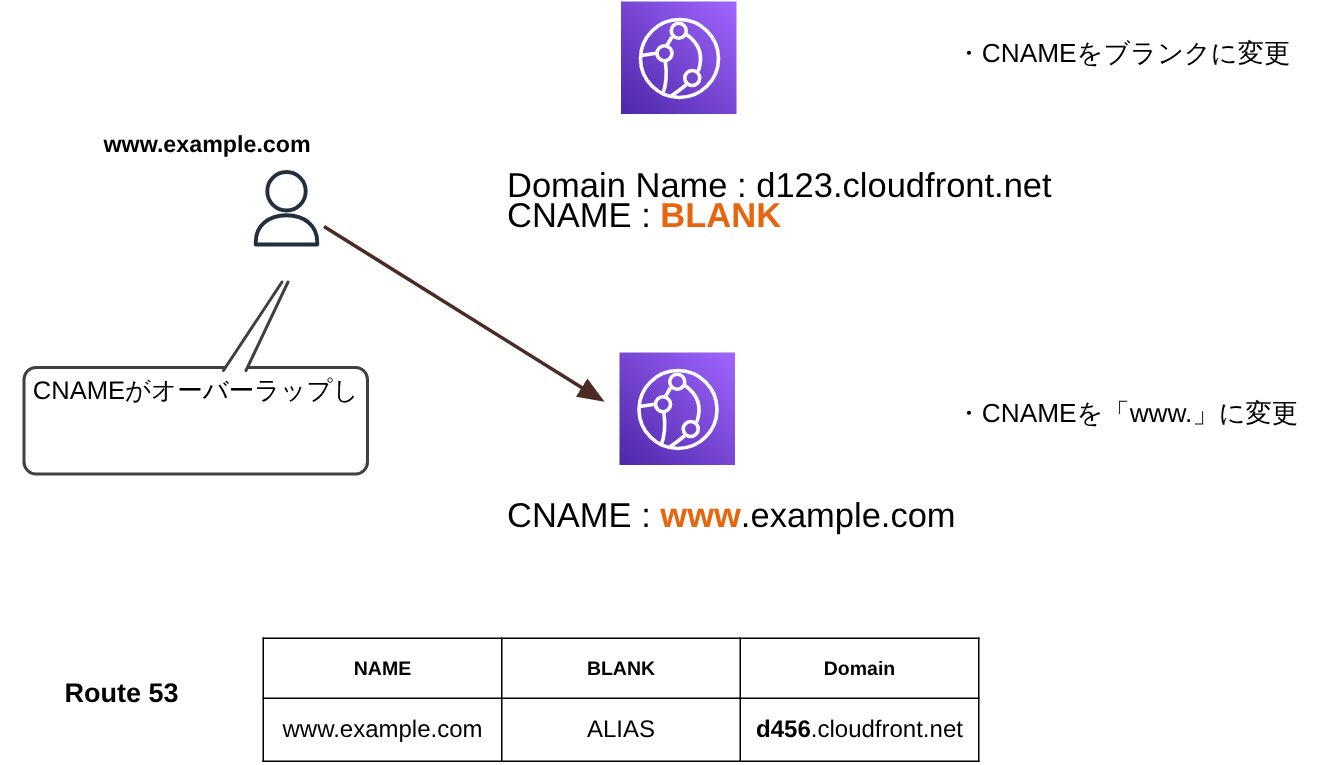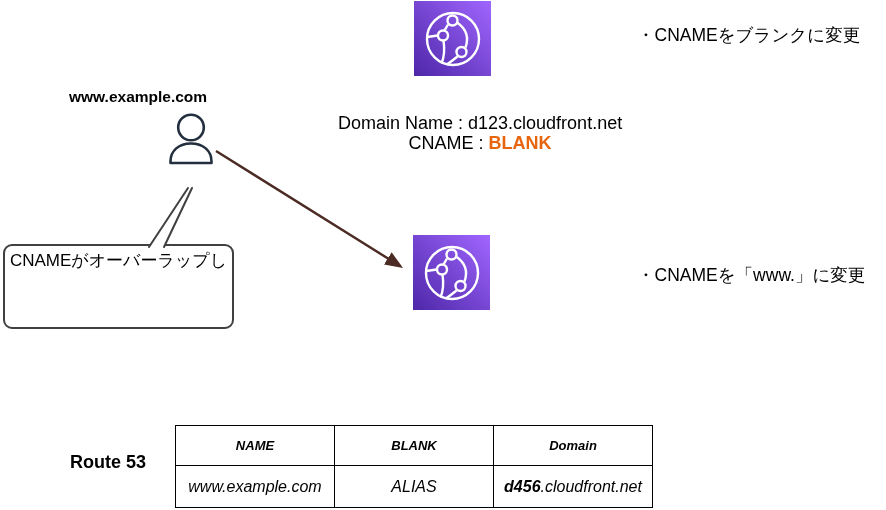--- a/index.html
+++ b/index.html
@@ -18,42 +18,42 @@
   .cf-icon{position:absolute;width:77px;height:75px;
     background:linear-gradient(45deg,var(--icon-grad-start),var(--icon-grad-end));}
   .cf-icon svg{width:100%;height:100%;display:block;}
   .cf-icon-1{left:414px;top:1px;}
   .cf-icon-2{left:413px;top:235px;}
 
   .bullet{position:absolute;font-size:17.5px;white-space:nowrap;}
   .bullet-1{left:637px;top:23px;}
   .bullet-2{left:637px;top:263px;}
 
-  .dom{position:absolute;font-size:18px;line-height:20px;text-align:center;}
+  .dom{position:absolute;font-size:23px;line-height:20px;}
   .dom-1{left:338px;top:113px;}
   .dom-2{left:338px;top:333px;}
   .hl{color:var(--highlight-orange);}
   .bold{font-weight:bold;margin-top:32px;}
 
   .user-label{position:absolute;left:69px;top:88px;font-size:15.5px;font-weight:bold;white-space:nowrap;}
   .person{position:absolute;left:168px;top:113px;width:46px;height:52px;}
   .person svg{width:100%;height:100%;display:block;}
 
-  .bubble{position:absolute;left:3px;top:244px;width:231px;height:85px;
+  .bubble{position:absolute;left:15px;top:244px;width:231px;height:73px;
     border:2px solid var(--bubble-border);border-radius:9px;background:#fff;
     display:flex;flex-direction:column;justify-content:flex-start;align-items:center;
     padding-top:4px;font-size:17px;line-height:21px;text-align:center;white-space:nowrap;}
 
   .overlay{position:absolute;left:0;top:0;width:886px;height:510px;pointer-events:none;}
   .arrow-line{stroke:var(--arrow-brown);stroke-width:2.4;fill:none;}
   .tail-mask{fill:#ffffff;stroke:none;}
   .tail-line{stroke:var(--bubble-border);stroke-width:2;fill:none;stroke-linecap:round;}
 
-  .r53-label{position:absolute;left:70px;top:452px;font-size:18px;font-weight:bold;white-space:nowrap;}
-  .r53-table{position:absolute;left:175px;top:425px;border-collapse:collapse;table-layout:fixed;font-style:italic;}
+  .r53-label{position:absolute;left:43px;top:452px;font-size:18px;font-weight:bold;white-space:nowrap;}
+  .r53-table{position:absolute;left:175px;top:425px;border-collapse:collapse;table-layout:fixed;}
   .r53-table th,.r53-table td{border:1.5px solid #000;text-align:center;background:#fff;}
   .r53-table th{width:159px;height:40px;font-size:13px;font-weight:bold;}
   .r53-table td{height:42px;font-size:16px;}
   .glyph{stroke:#fff;fill:none;stroke-width:2.4;}
 </style>
 </head>
 <body>
 
 <div class="canvas">
 
@@ -95,20 +95,21 @@
       <path d="M 2.5 50 L 2.5 48.5 C 2.5 37.5 11 30.5 23 30.5 C 35 30.5 43.5 37.5 43.5 48.5 L 43.5 50 Z" fill="#fff" stroke="#232F3E" stroke-width="2.6" stroke-linejoin="round"></path>
     </svg>
   </div>
 
   <div class="dom dom-1">
     <div>Domain Name : d123.cloudfront.net</div>
     <div><span>CNAME : </span><span class="hl bold">BLANK</span></div>
   </div>
 
   <div class="dom dom-2">
+    <div><span>CNAME : </span><span class="hl bold">www</span><span>.example.com</span></div>
   </div>
 
   <div class="bubble">
     <div>CNAMEがオーバーラップし</div>
   </div>
 
   <svg class="overlay" viewBox="0 0 886 510">
     <defs>
       <marker id="ah" markerWidth="9" markerHeight="8" refX="6" refY="3" orient="auto">
         <path d="M0,0 L7.5,3 L0,6 Z" fill="#4B2B23"></path>

